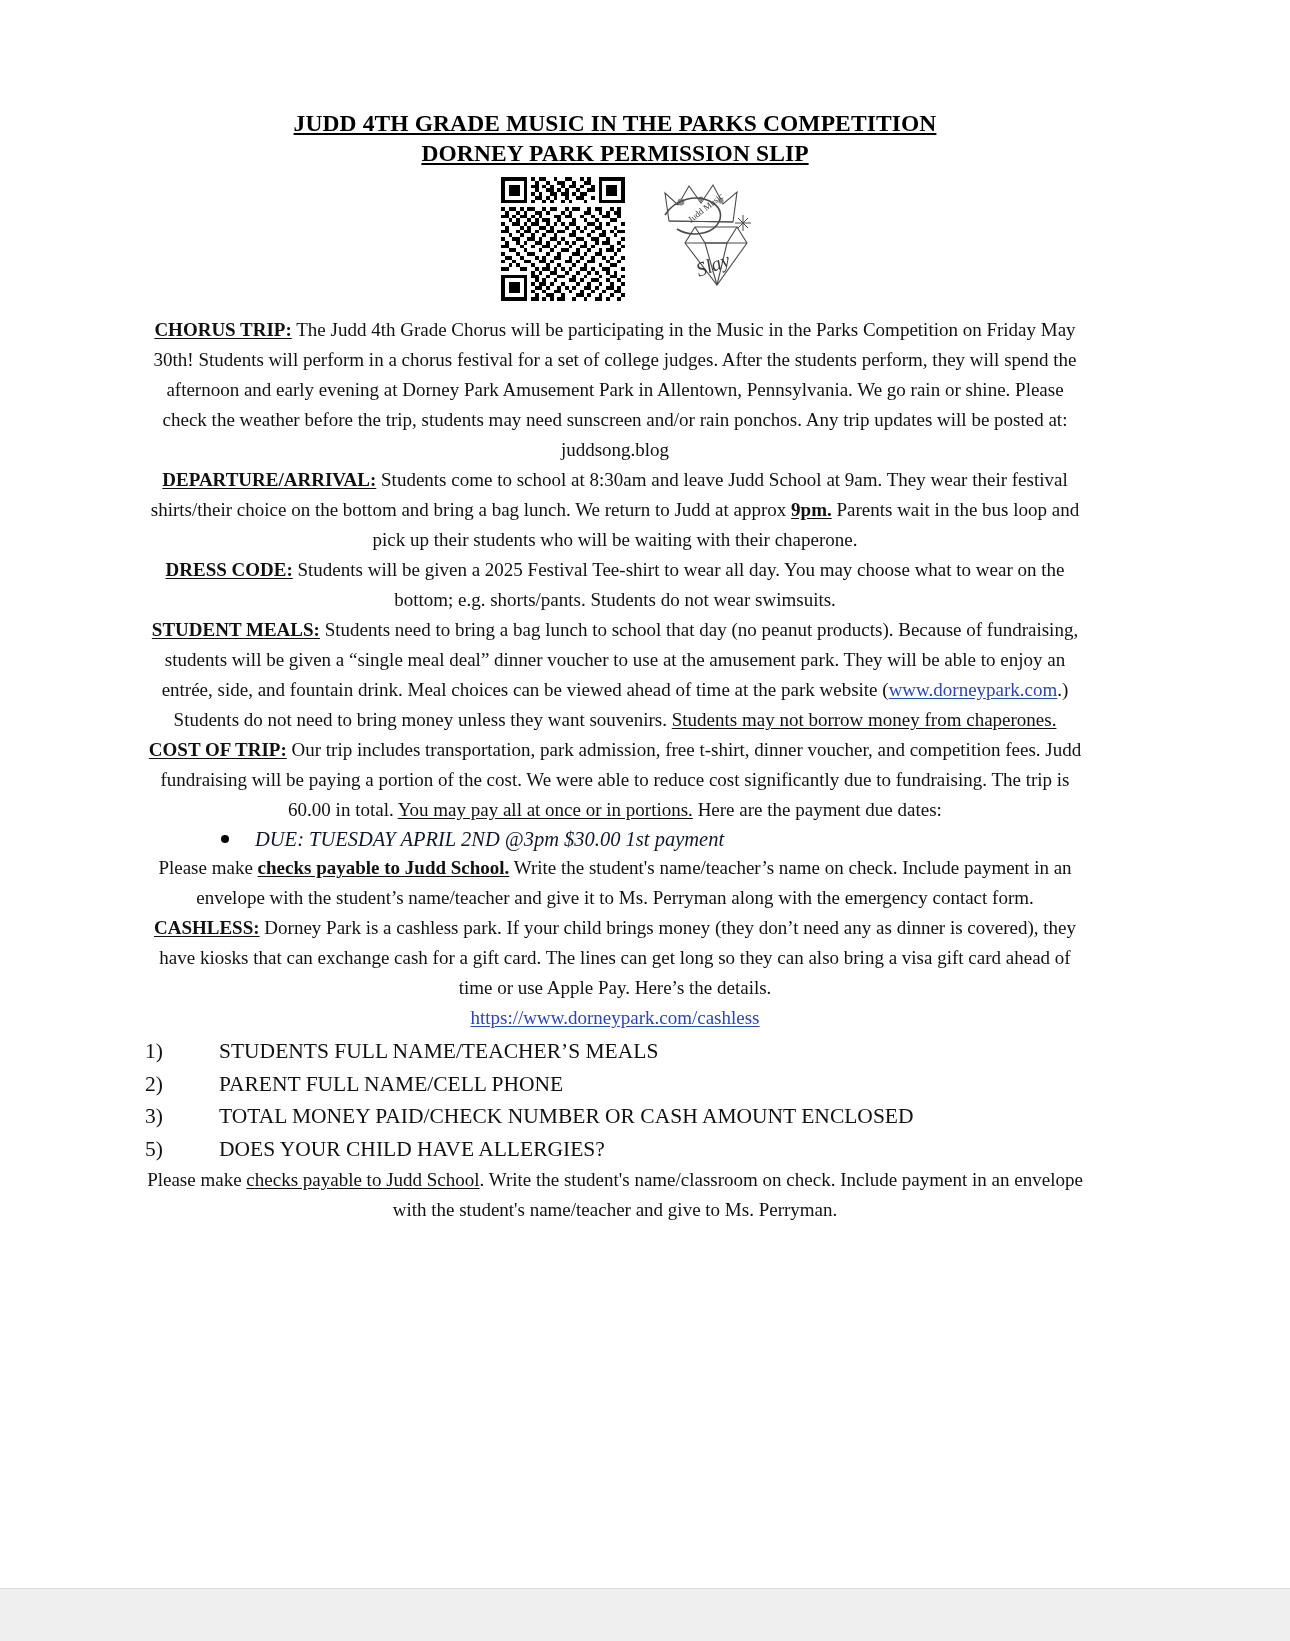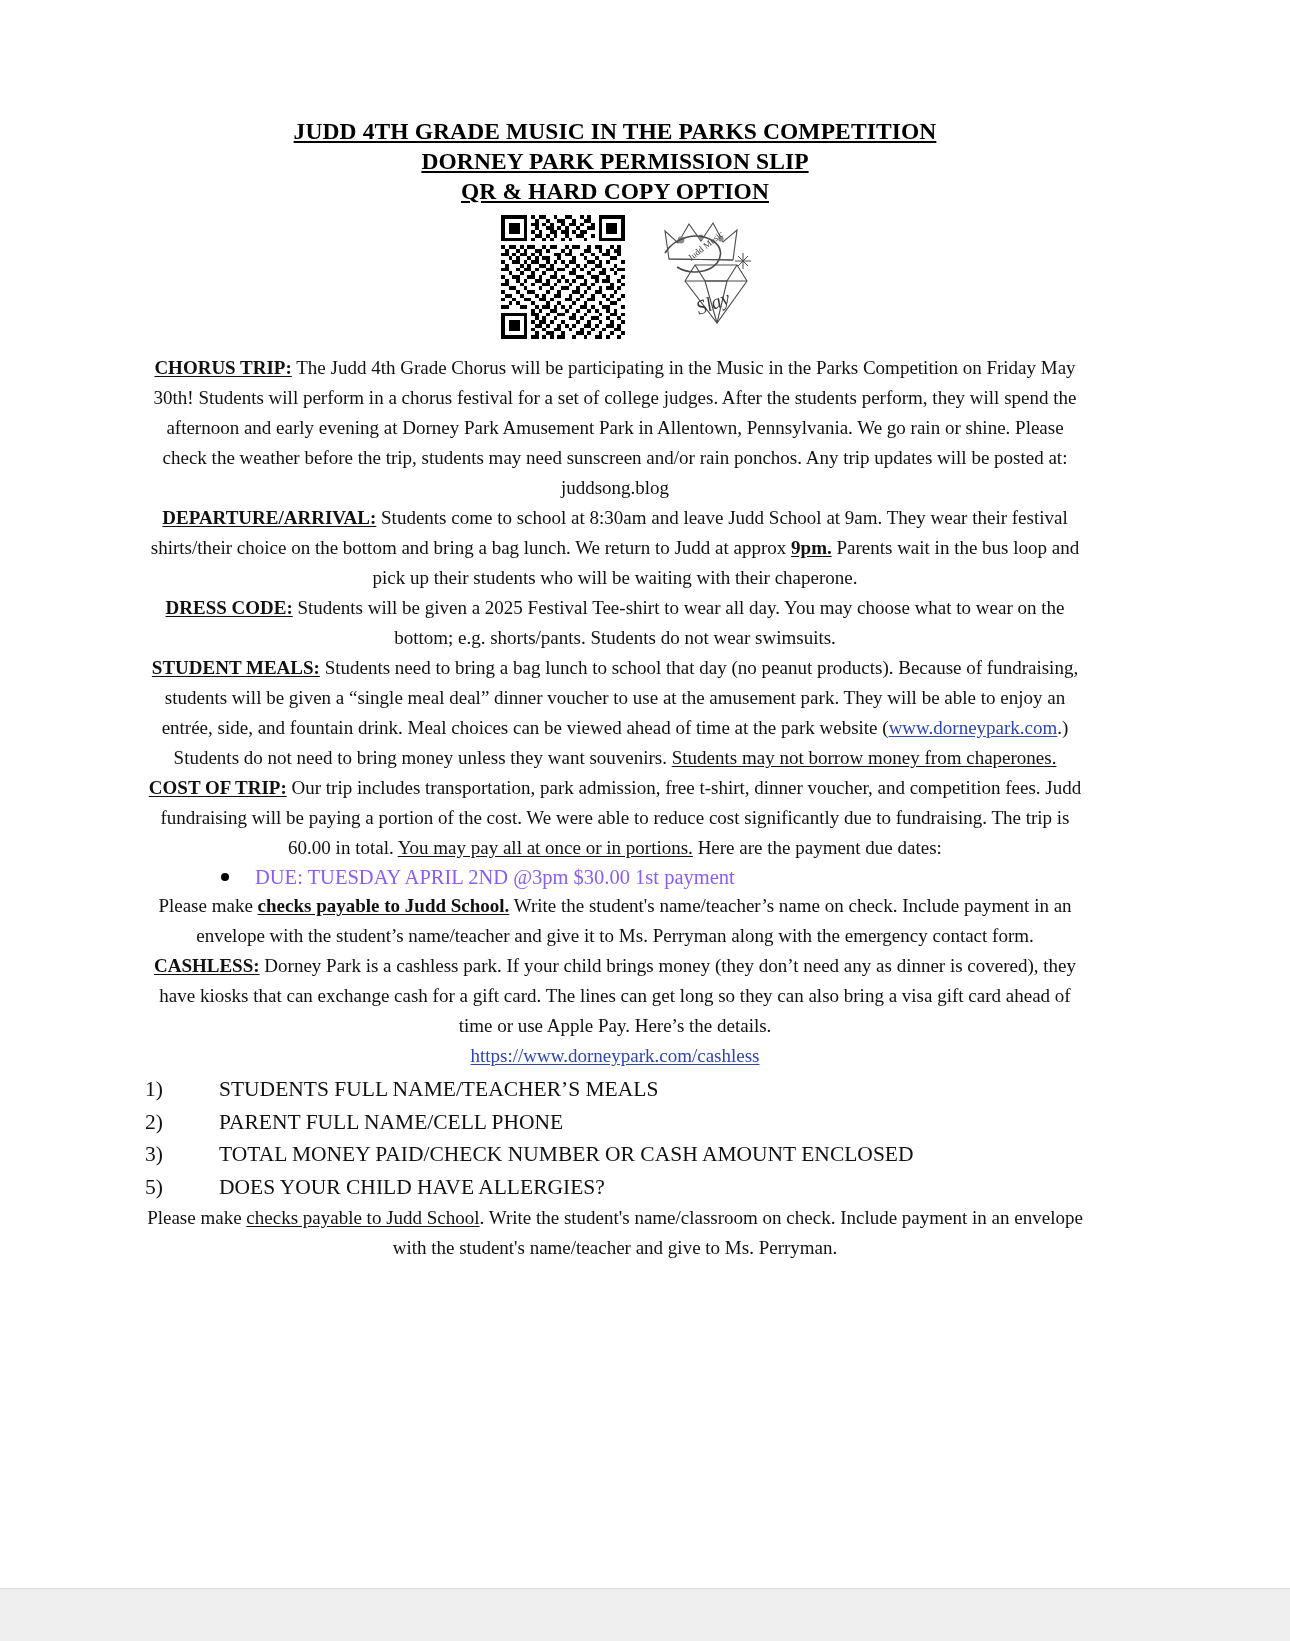--- a/index.html
+++ b/index.html
@@ -16,21 +16,21 @@
     position: relative;
     width: 1290px;
     height: 1641px;
     background: #ffffff;
     box-sizing: border-box;
     overflow: hidden;
   }
   #sheet {
     position: absolute;
     left: 0;
-    top: 8px;
+    top: 0;
     width: 1162px;
     height: 1588px;
     background: #ffffff;
   }
   #bottom-strip {
     position: absolute;
     left: 0;
     top: 1588px;
     width: 1290px;
     height: 53px;
@@ -114,22 +114,23 @@
 
   ul.due-list {
     margin: 0;
     padding: 0 0 0 76px;
     list-style: none;
   }
   ul.due-list li {
     position: relative;
     font-size: 20.5px;
     line-height: 28px;
-    color: #8b5cf6;
+    color: #0f172a;
     padding-left: 34px;
+    font-style: italic;
   }
   ul.due-list li .dot {
     position: absolute;
     left: 0;
     top: 10px;
     width: 8px;
     height: 8px;
     border-radius: 50%;
     background: #000;
   }
@@ -152,21 +153,20 @@
 </head>
 <body>
 
 <div id="page">
   <div id="sheet">
     <div id="content">
 
       <div class="title-block">
         <div class="title-line"><span>JUDD 4TH GRADE MUSIC IN THE PARKS COMPETITION</span></div>
         <div class="title-line"><span>DORNEY PARK PERMISSION SLIP</span></div>
-        <div class="title-line"><span>QR &amp; HARD COPY OPTION</span></div>
       </div>
 
       <div class="media-row">
         <svg class="qr" viewBox="0 0 33 33" shape-rendering="crispEdges">
           <rect width="33" height="33" fill="#ffffff"></rect>
           <g fill="#000000">
             <rect x="0" y="0" width="7" height="1"></rect>
               <rect x="0" y="6" width="7" height="1"></rect>
             <rect x="0" y="0" width="1" height="7"></rect>
               <rect x="6" y="0" width="1" height="7"></rect>

